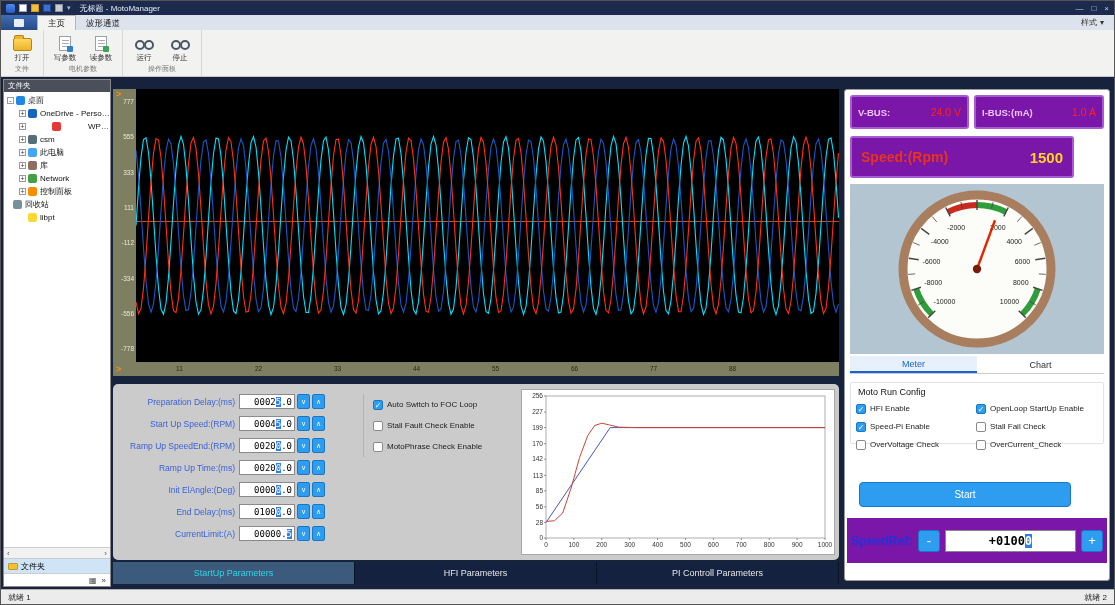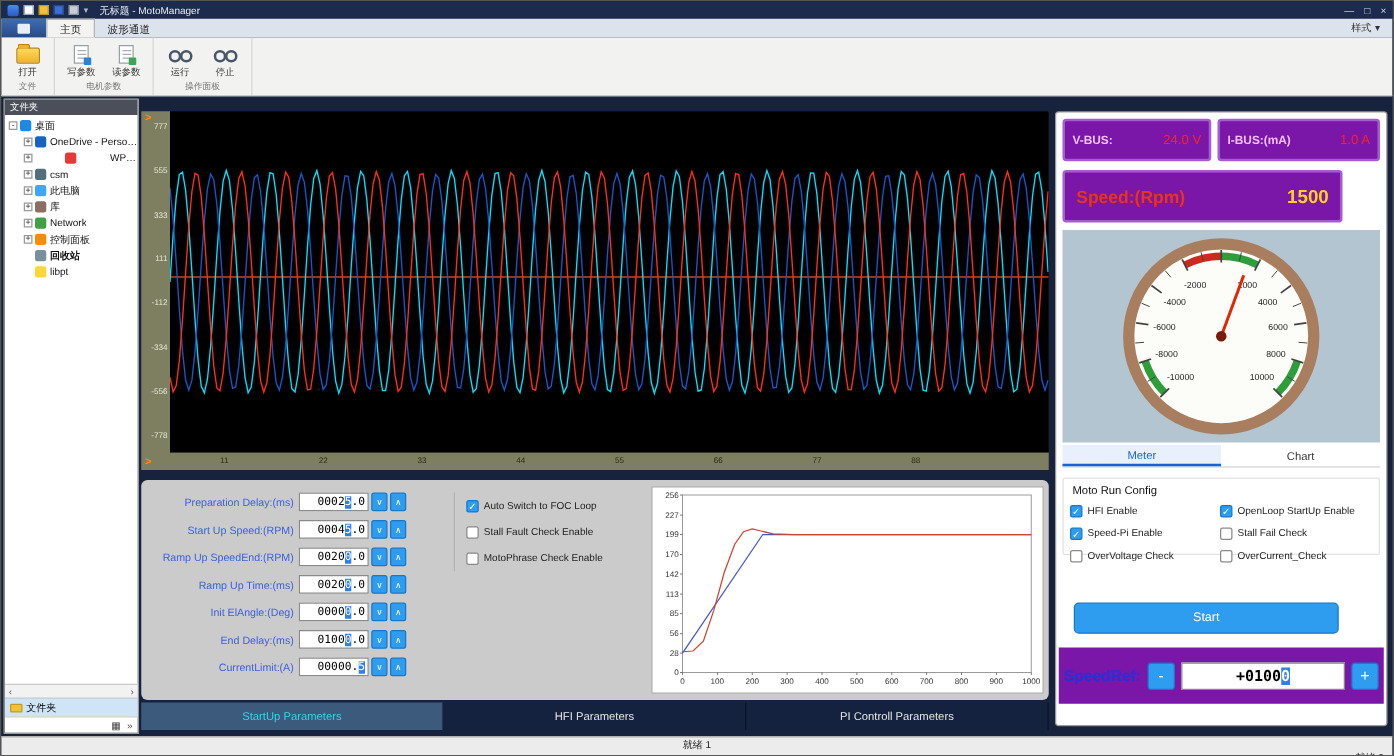--- a/index.html
+++ b/index.html
@@ -110,21 +110,21 @@
   .rc-title{font-size:9px;color:#111;margin:1px 0 5px 2px;}
   .rc-grid{display:grid;grid-template-columns:120px 1fr;row-gap:5px;}
   .rc-grid .check-row{height:13px;}
   .start-btn{position:absolute;left:14px;top:392px;width:212px;height:25px;background:#2e9df0;border:1px solid #1878c8;border-radius:4px;color:#fff;font-size:10px;font-family:inherit;}
   .speedref-row{position:absolute;left:2px;top:428px;width:260px;height:45px;background:#7a16a8;display:flex;align-items:center;padding:0 4px;gap:5px;}
   .sr-label{font-size:12.5px;font-weight:bold;color:#2431d8;white-space:nowrap;}
   .sr-btn{width:22px;height:22px;background:#2e9df0;border:1px solid #1878c8;border-radius:3px;color:#fff;font-size:13px;display:flex;align-items:center;justify-content:center;padding:0;font-family:inherit;flex:none;}
   .sr-input{flex:1;height:22px;background:#fff;border:1px solid #888;display:flex;align-items:center;justify-content:center;font-family:"DejaVu Sans Mono",monospace;font-size:12px;font-weight:bold;}
 
   
-  .statusbar{position:absolute;left:0;right:0;bottom:0;height:15px;background:#ececec;border-top:1px solid #b0b0b0;display:flex;align-items:center;font-size:8px;color:#222;padding:0 7px;flex-direction:column;}
+  .statusbar{position:absolute;left:0;right:0;bottom:0;height:15px;background:#ececec;border-top:1px solid #b0b0b0;display:flex;align-items:center;font-size:8px;color:#222;padding:0 7px;}
   .status-right{margin-left:auto;}
 </style>
 </head>
 <body>
 
 <div class="app">
 
   <div class="titlebar">
     <span class="app-i"></span>
     <span class="qat-icon doc-i"></span>
@@ -228,21 +228,21 @@
         <div class="tree-row" style="padding-left: 15px;">
           <span class="expander">+</span>
           <span class="tree-icon" style="background: rgb(67, 160, 71);"></span>
           <span class="tree-label">Network</span>
         </div>
         <div class="tree-row" style="padding-left: 15px;">
           <span class="expander">+</span>
           <span class="tree-icon" style="background: rgb(251, 140, 0);"></span>
           <span class="tree-label">控制面板</span>
         </div>
-        <div class="tree-row" style="padding-left: 15px; font-weight: bold;">
+        <div class="tree-row" style="">
           <span class="expander" style="visibility: hidden;"></span>
           <span class="tree-icon" style="background: rgb(120, 144, 156);"></span>
           <span class="tree-label">回收站</span>
         </div>
         <div class="tree-row" style="padding-left: 15px;">
           <span class="expander" style="visibility: hidden;"></span>
           <span class="tree-icon" style="background: rgb(253, 216, 53);"></span>
           <span class="tree-label">libpt</span>
         </div>
       </div>

